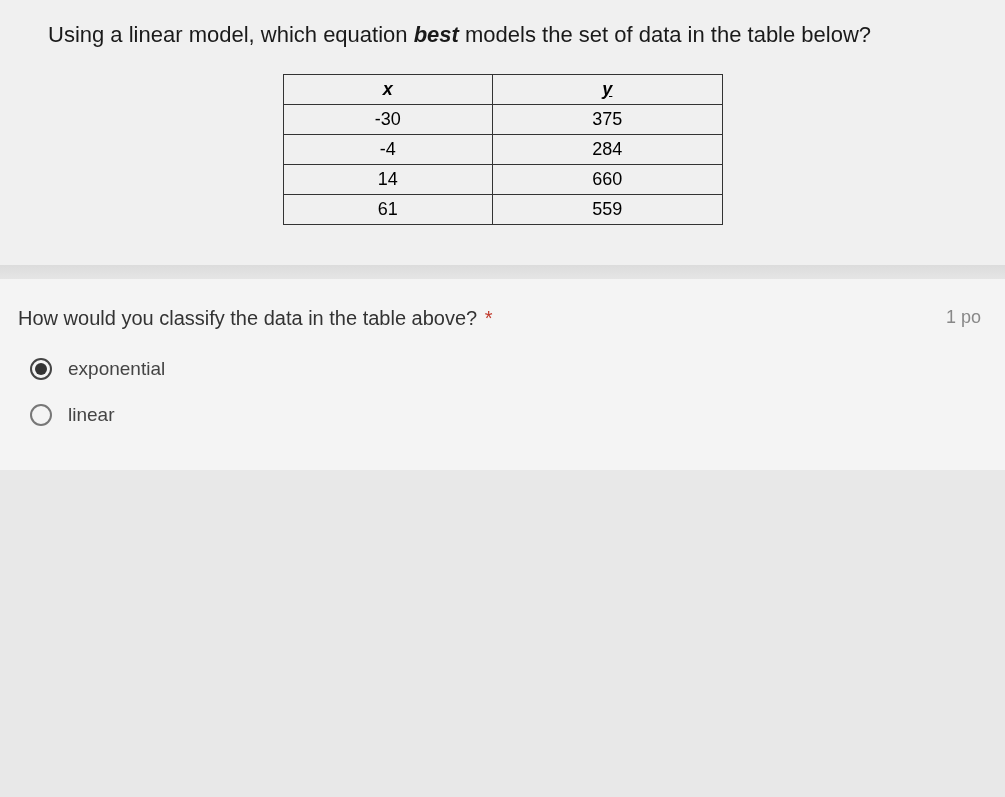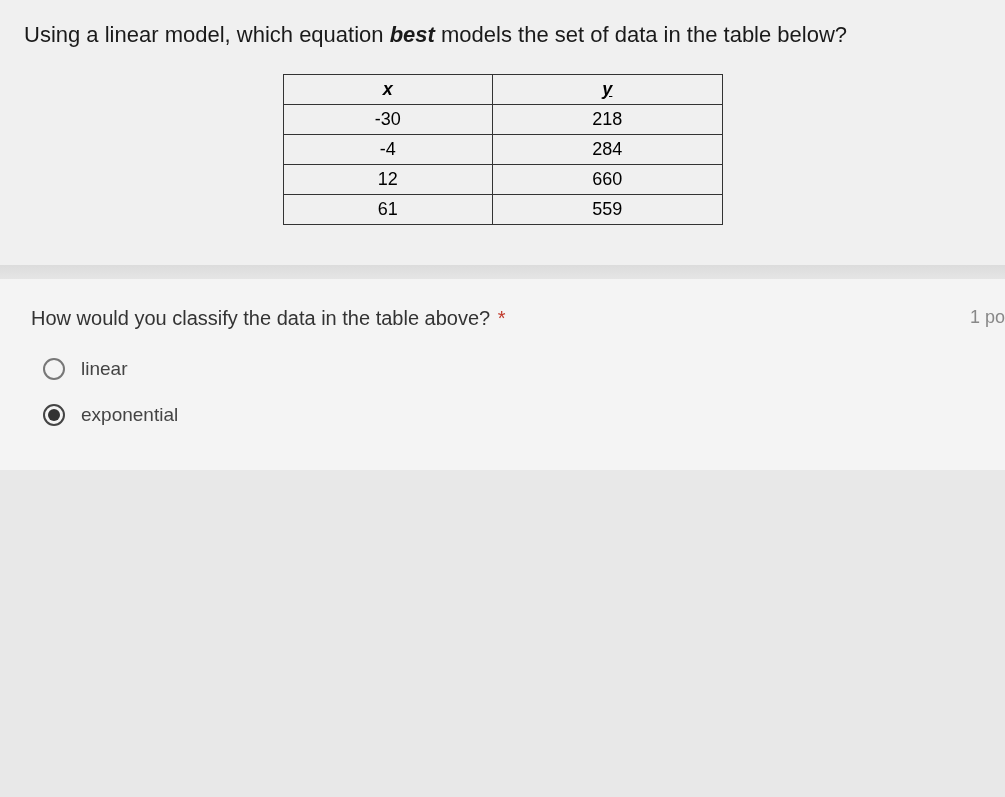--- a/index.html
+++ b/index.html
@@ -12,20 +12,21 @@
   }
   .question-block {
     background: #f0f0f0;
     padding: 20px 24px 40px 24px;
   }
   .question-text {
     font-size: 22px;
     color: #1a1a1a;
     line-height: 1.35;
     margin-bottom: 24px;
+    margin-left: 24px;
   }
   .question-text .bold-word { font-weight: bold; font-style: italic; }
   .table-wrap { display: flex; justify-content: center; }
   table.data-table {
     border-collapse: collapse;
     width: 440px;
   }
   table.data-table td {
     border: 1px solid #333;
     padding: 4px 8px;
@@ -39,31 +40,31 @@
   }
   table.data-table tr:first-child td .underline {
     text-decoration: underline;
   }
   .divider {
     height: 14px;
     background: linear-gradient(#dcdcdc, #e5e5e5);
   }
   .followup-block {
     background: #f4f4f4;
-    padding: 28px 24px 20px 31px;
+    padding: 28px 24px 20px 18px;
     position: relative;
   }
   .followup-text {
     font-size: 20px;
     color: #333;
   }
   .required { color: #c0392b; margin-left: 2px; }
   .points {
     position: absolute;
-    right: 0;
+    right: 24px;
     top: 28px;
     font-size: 18px;
     color: #888;
   }
   .options {
     margin-top: 28px;
     margin-left: 12px;
   }
   .option {
     display: flex;
@@ -105,28 +106,28 @@
   </p>
   <div class="table-wrap">
     <table class="data-table">
       <tbody>
           <tr>
         <td><span>x</span></td>
         <td><span class="underline">y</span></td>
       </tr>
       <tr>
             <td>-30</td>
-            <td>218</td>
+            <td>375</td>
           </tr>
       <tr>
             <td>-4</td>
             <td>284</td>
           </tr>
       <tr>
-            <td>12</td>
+            <td>14</td>
             <td>660</td>
           </tr>
       <tr>
             <td>61</td>
             <td>559</td>
           </tr>
     </tbody>
       </table>
   </div>
 </div>
@@ -135,21 +136,21 @@
 
 <div class="followup-block">
   <p class="followup-text">
     <span>How would you classify the data in the table above?</span>
     <span class="required">*</span>
   </p>
   <span class="points">1 po</span>
 
   <div class="options">
     <div class="option">
+      <span class="radio selected"></span>
+      <span class="option-label">exponential</span>
+    </div>
+    <div class="option">
       <span class="radio"></span>
       <span class="option-label">linear</span>
-    </div>
-    <div class="option">
-      <span class="radio selected"></span>
-      <span class="option-label">exponential</span>
     </div>
   </div>
 </div>
 
 </body></html>

